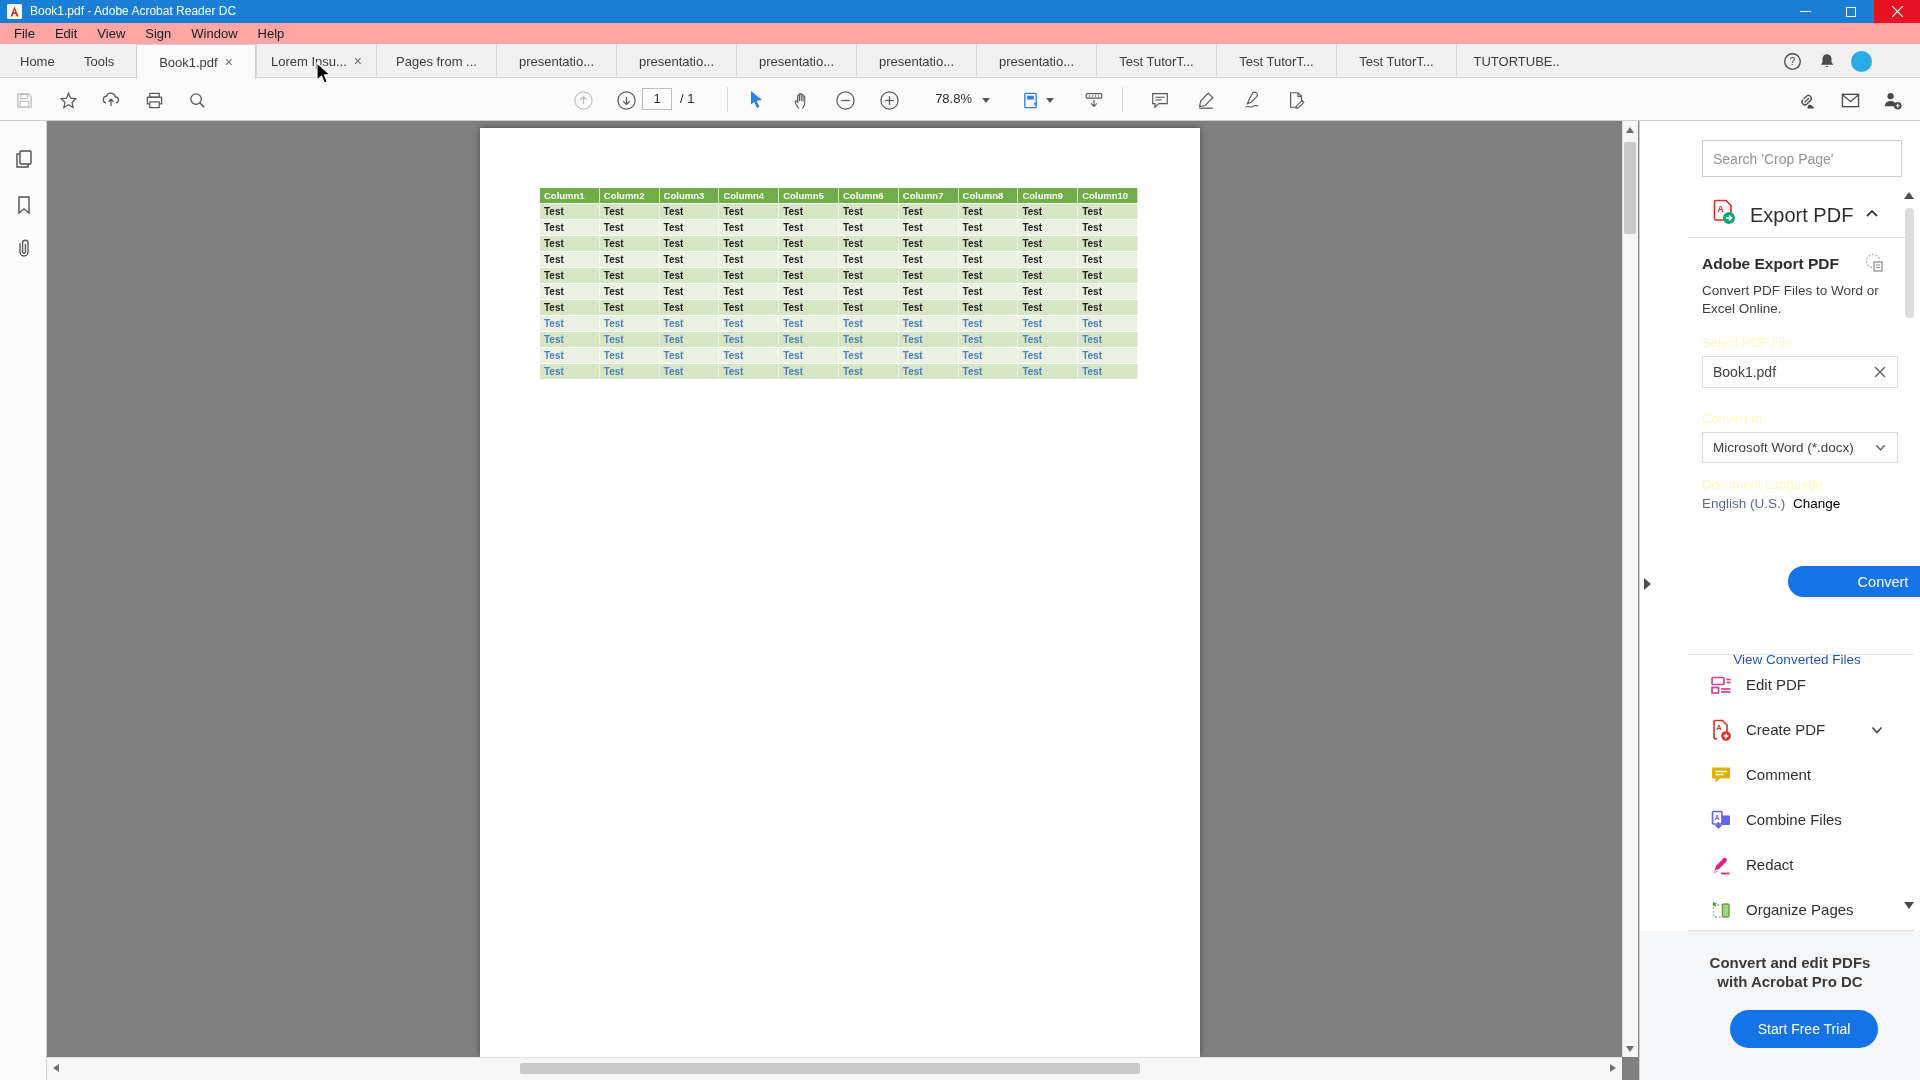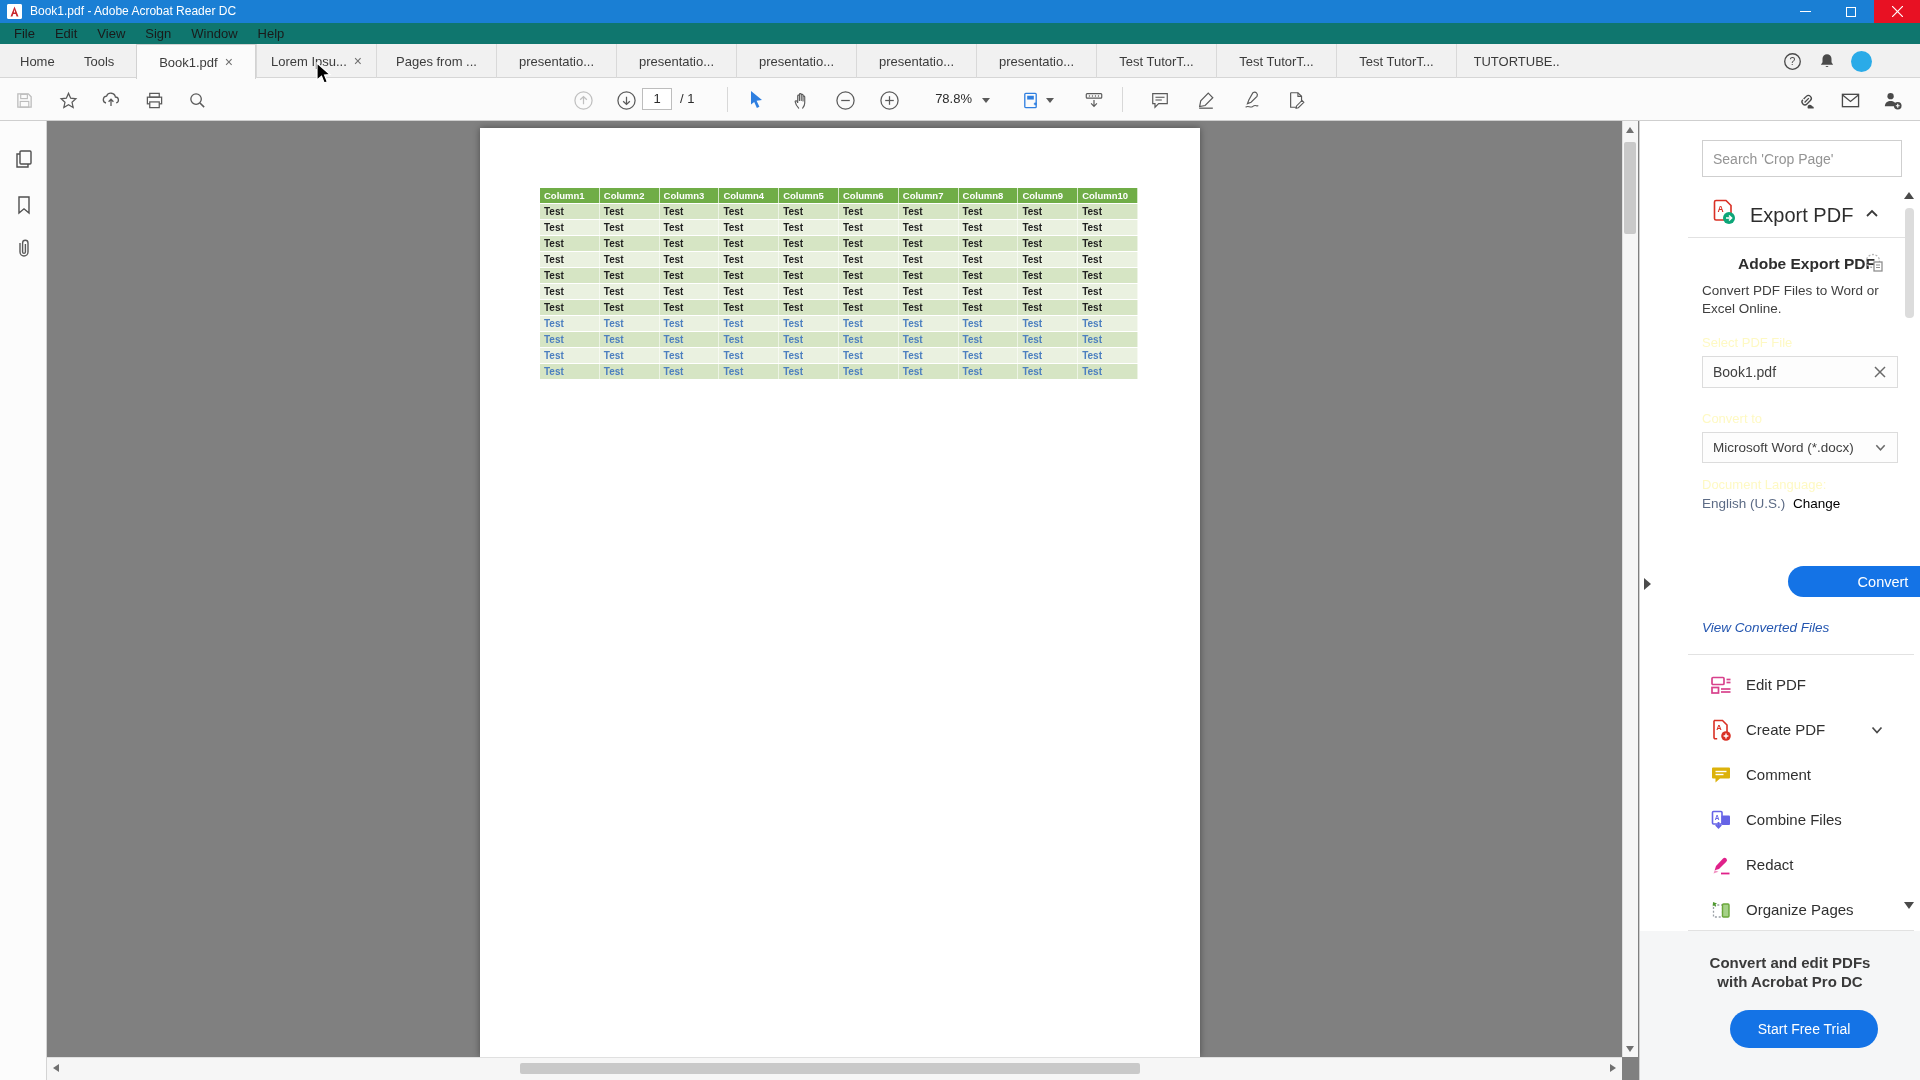--- a/index.html
+++ b/index.html
@@ -9,21 +9,21 @@
 
   
   #titlebar{position:absolute;left:0;top:0;width:1920px;height:23px;background:#1a7fd4;color:#fff;}
   #app-icon{position:absolute;left:7px;top:4px;width:15px;height:15px;background:#fff;border-radius:2px;}
   #window-title{position:absolute;left:30px;top:4px;font-size:12px;color:#fff;white-space:nowrap;}
   .wc{position:absolute;top:0;width:46px;height:23px;display:flex;align-items:center;justify-content:center;}
   #wc-min{left:1782px;}#wc-max{left:1828px;}
   #wc-close{left:1874px;background:#e81123;}
 
   
-  #menubar{position:absolute;left:0;top:23px;width:1920px;height:21px;background:#0f766e;display:flex;align-items:center;padding-left:4px;box-sizing:border-box;}
+  #menubar{position:absolute;left:0;top:23px;width:1920px;height:21px;background:#fca5a5;display:flex;align-items:center;padding-left:4px;box-sizing:border-box;}
   .menu-item{font-size:13px;color:#1a1a1a;padding:0 10px;line-height:21px;}
 
   
   #tabbar{position:absolute;left:0;top:44px;width:1920px;height:34px;background:#f1f1f1;border-bottom:1px solid #d6d6d6;box-sizing:border-box;}
   .bar-btn{position:absolute;top:0;height:34px;display:flex;align-items:center;font-size:13px;color:#3c3c3c;padding:0 12px;}
   #home-btn{left:8px;}
   #tools-btn{left:72px;}
   #doc-tabs{position:absolute;left:136px;top:0;height:34px;display:flex;}
   .doc-tab{width:120px;height:34px;display:flex;align-items:center;justify-content:center;font-size:13px;color:#3c3c3c;border-left:1px solid #d9d9d9;box-sizing:border-box;position:relative;background:transparent;}
   .doc-tab:first-child{border-left:1px solid #d2d2d2;}
@@ -76,32 +76,32 @@
   #hs-right{left:1610px;top:1064px;border-top:4px solid transparent;border-bottom:4px solid transparent;border-left:6px solid #707070;}
 
   
   #right-panel{position:absolute;left:1639px;top:121px;width:281px;height:959px;background:#ffffff;border-left:1px solid #cfcfcf;box-sizing:border-box;}
   #panel-search{position:absolute;left:1702px;top:140px;width:200px;height:37px;border:1px solid #cfcfcf;background:#fff;box-sizing:border-box;font-size:14px;color:#3c3c3c;padding:10px 10px;font-family:"Liberation Sans",sans-serif;}
   #panel-search::placeholder{color:#949494;}
   #export-hdr-icon{position:absolute;left:1712px;top:199px;width:24px;height:26px;}
   #export-hdr-label{position:absolute;left:1750px;top:204px;font-size:20px;color:#2d2d2d;}
   #export-hdr-chev{position:absolute;left:1864px;top:206px;width:16px;height:16px;}
   .pdivider{position:absolute;left:1688px;width:226px;height:1px;background:#e2e2e2;}
-  #adobe-export-title{position:absolute;left:1702px;top:255px;font-size:15.5px;font-weight:bold;color:#2d2d2d;margin-left:36px;}
+  #adobe-export-title{position:absolute;left:1702px;top:255px;font-size:15.5px;font-weight:bold;color:#2d2d2d;}
   #copy-icon{position:absolute;left:1864px;top:252px;width:22px;height:22px;}
   #export-desc{position:absolute;left:1702px;top:282px;width:205px;font-size:13.5px;line-height:18px;color:#3f3f3f;}
   .plabel{position:absolute;left:1702px;font-size:13px;color:#fef9c3;}
   #file-box{position:absolute;left:1702px;top:356px;width:196px;height:32px;border:1px solid #dcdcdc;background:#fdfdfd;box-sizing:border-box;display:flex;align-items:center;padding:0 10px;font-size:14px;color:#3f3f3f;}
   #file-clear{margin-left:auto;width:14px;height:14px;}
   #format-box{position:absolute;left:1702px;top:432px;width:196px;height:31px;border:1px solid #dcdcdc;background:#fdfdfd;box-sizing:border-box;display:flex;align-items:center;padding:0 10px;font-size:13.5px;color:#3f3f3f;}
   #format-chev{margin-left:auto;width:13px;height:13px;}
   #doc-lang-value{position:absolute;left:1702px;top:496px;font-size:13.5px;color:#5c6b85;}
   #change-link{position:absolute;left:1793px;top:496px;font-size:13.5px;color:#000000;}
   #convert-btn{position:absolute;left:1788px;top:566px;width:190px;height:31px;border-radius:16px;background:#1473e6;color:#fff;font-size:14.5px;display:flex;align-items:center;justify-content:center;border:none;font-family:"Liberation Sans",sans-serif;}
-  #view-files-link{position:absolute;left:1702px;top:620px;width:190px;font-size:13.5px;color:#2456b0;font-style:italic;}
+  #view-files-link{position:absolute;left:1702px;top:652px;width:190px;text-align:center;font-size:13.5px;color:#2456b0;}
   #panel-tools-list{position:absolute;left:1688px;top:662px;width:226px;}
   .tool-row{height:45px;display:flex;align-items:center;padding-left:22px;position:relative;}
   .tool-icon{width:22px;height:22px;margin-right:14px;}
   .tool-label{font-size:15px;color:#303030;}
   .tool-chev{position:absolute;right:30px;top:16px;width:14px;height:14px;}
   #promo{position:absolute;left:1639px;top:931px;width:281px;height:149px;background:#f5f6f7;border-left:1px solid #cfcfcf;box-sizing:border-box;}
   #promo-title{position:absolute;left:1660px;top:953px;width:260px;text-align:center;font-size:15px;font-weight:bold;color:#3a3a3a;line-height:19px;}
   #trial-btn{position:absolute;left:1730px;top:1010px;width:148px;height:38px;border-radius:19px;background:#1473e6;color:#fff;font-size:14px;display:flex;align-items:center;justify-content:center;border:none;font-family:"Liberation Sans",sans-serif;}
   #pscroll-up{left:1904px;top:192px;border-left:5px solid transparent;border-right:5px solid transparent;border-bottom:7px solid #4a4a4a;}
   #pscroll-down{left:1904px;top:902px;border-left:5px solid transparent;border-right:5px solid transparent;border-top:7px solid #4a4a4a;}

